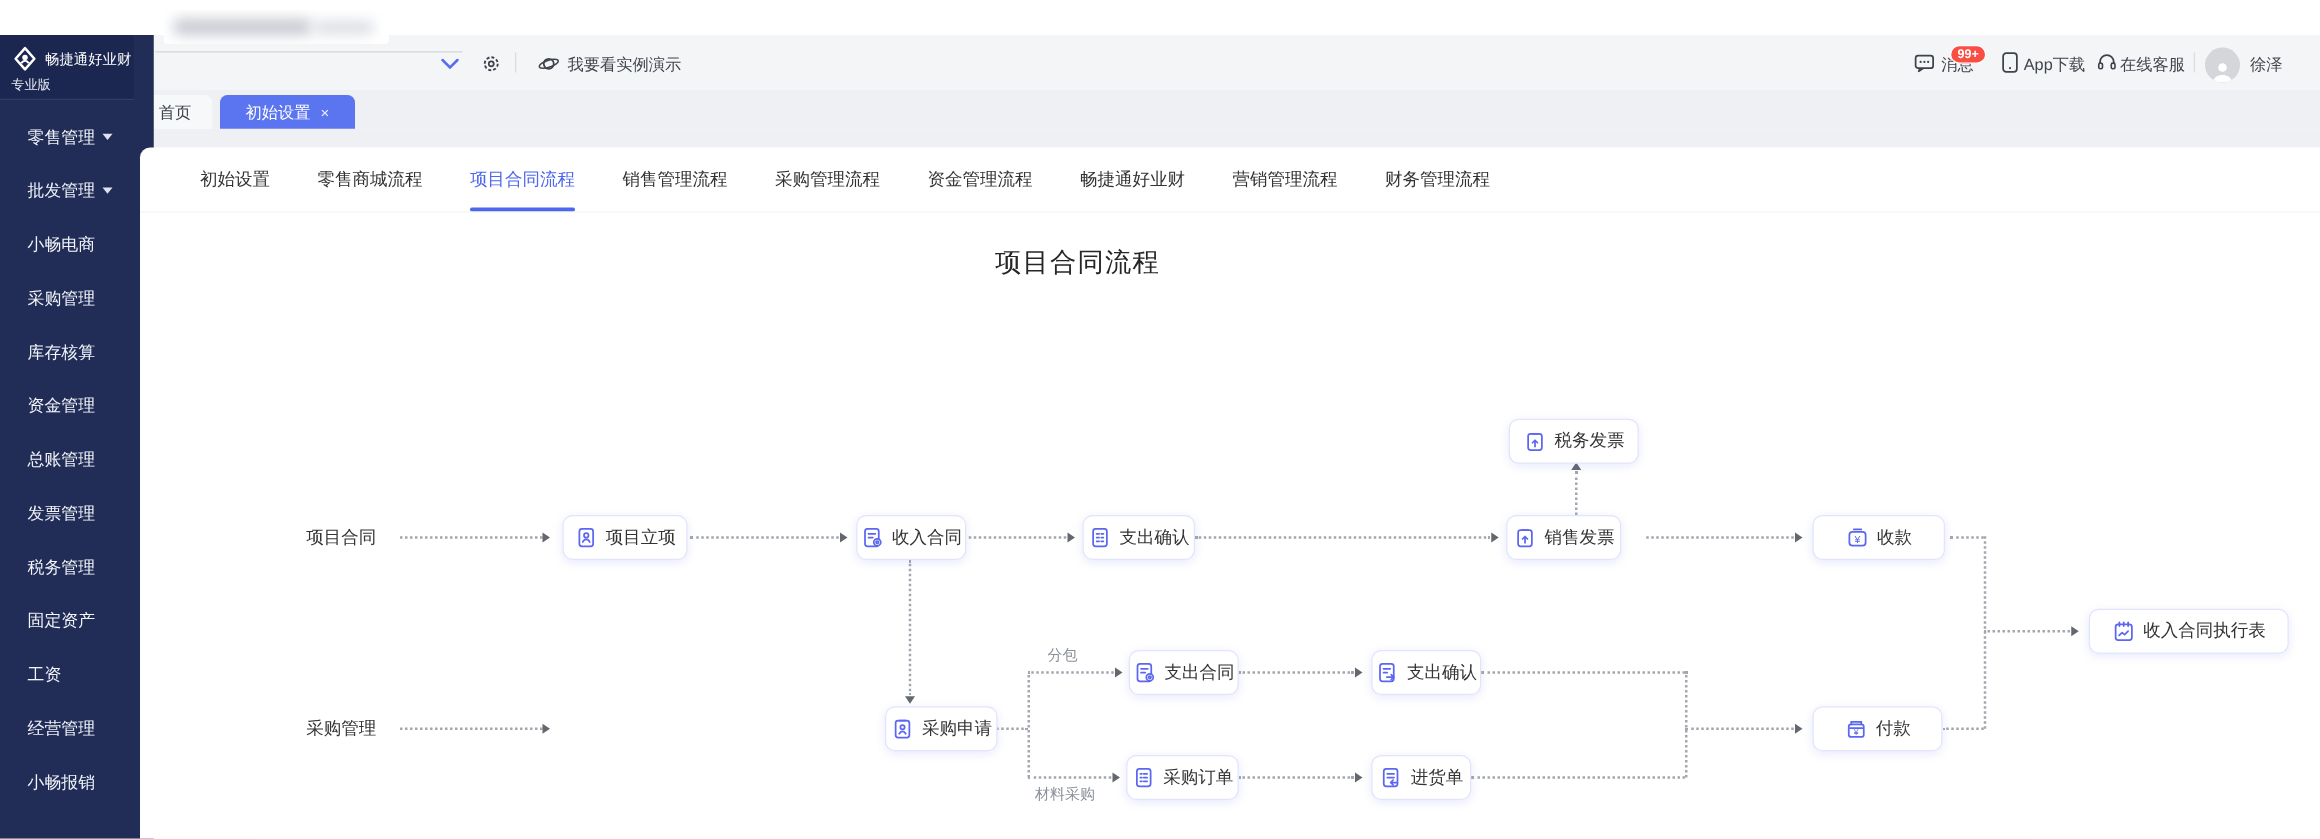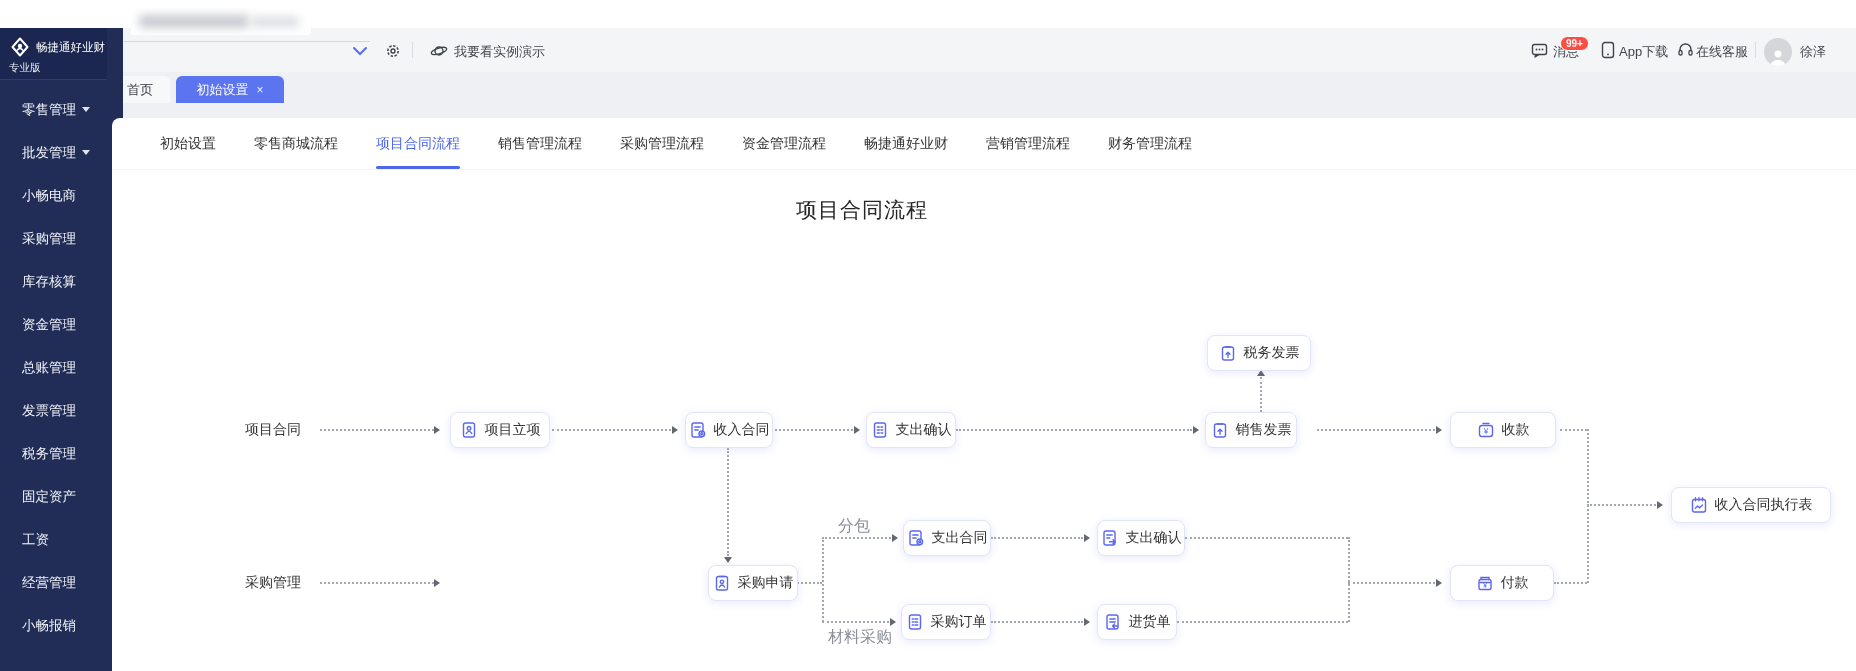--- a/index.html
+++ b/index.html
@@ -72,21 +72,21 @@
     cursor:pointer; white-space:nowrap;font-family:Liberation Mono, monospace; }
   .node svg { flex:0 0 auto; }
   .hl { position:absolute; height:0; border-top:2px dotted #a3a7b0; }
   .vl { position:absolute; width:0; border-left:2px dotted #a3a7b0; }
   .ar { position:absolute; width:0; height:0; border-top:4px solid transparent;
     border-bottom:4px solid transparent; border-left:6px solid #63676e; }
   .au { position:absolute; width:0; height:0; border-left:4px solid transparent;
     border-right:4px solid transparent; border-bottom:6px solid #63676e; }
   .ad { position:absolute; width:0; height:0; border-left:4px solid transparent;
     border-right:4px solid transparent; border-top:6px solid #63676e; }
-  .branch-label { position:absolute; font-size:16px; color:#8a8f99; white-space:nowrap; }
+  .branch-label { position:absolute; font-size:12px; color:#8a8f99; white-space:nowrap; }
 </style>
 </head>
 <body>
 
 <div id="stage">
 
   <div id="top-strip" class="abs"></div>
 
   <div id="header" class="abs"></div>
   <div id="content-bg" class="abs"></div>

